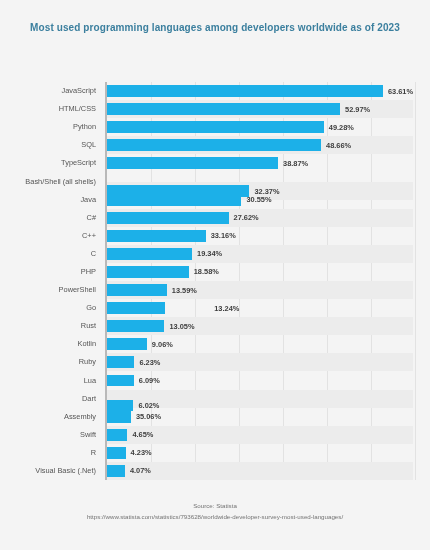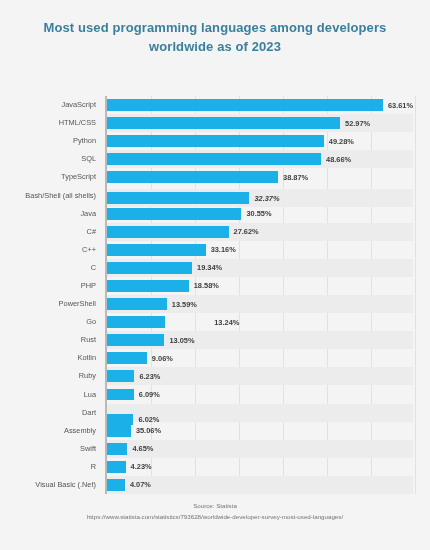--- a/index.html
+++ b/index.html
@@ -20,32 +20,31 @@
     background: #f4f4f4;
     box-sizing: border-box;
   }
   #chart-title {
     position: absolute;
     top: 18px;
     left: 30px;
     width: 370px;
     text-align: center;
     color: #3b7f9e;
-    font-size: 13px;
+    font-size: 10px;
     line-height: 19px;
     font-weight: bold;
     letter-spacing: 0.1px;
   }
   #plot-wrap {
     position: absolute;
     top: 82px;
     left: 0px;
     width: 430px;
     height: 398px;
-    margin-top: 14px;
   }
   #labels-col {
     position: absolute;
     left: 0;
     top: 0;
     width: 104px;
     height: 100%;
   }
   #plot-area {
     position: absolute;
@@ -171,21 +170,21 @@
             <div class="bar" title="SQL 48.66%" style="width: 214.104px; background: rgb(28, 176, 232);"></div>
             <span class="bar-value">48.66%</span>
           </div>
         </div>
         <div class="row" style="position: absolute; left: 0px; right: 0px; top: 72.3636px; height: 18.0909px;">
           <div class="bar-track" style="top: 3.07545px; height: 11.94px;">
             <div class="bar" title="TypeScript 38.87%" style="width: 171.028px; background: rgb(28, 176, 232);"></div>
             <span class="bar-value">38.87%</span>
           </div>
         </div>
-        <div class="row alt" style="position: absolute; left: 0px; right: 0px; top: 93px; height: 18.0909px; font-style: italic;">
+        <div class="row alt" style="position: absolute; left: 0px; right: 0px; top: 100px; height: 18.0909px;">
           <div class="bar-track" style="top: 3.07545px; height: 11.94px;">
             <div class="bar" title="Bash/Shell (all shells) 32.37%" style="width: 142.428px; background: rgb(28, 176, 232);"></div>
             <span class="bar-value">32.37%</span>
           </div>
         </div>
         <div class="row" style="position: absolute; left: 0px; right: 0px; top: 108.545px; height: 18.0909px;">
           <div class="bar-track" style="top: 3.07545px; height: 11.94px;">
             <div class="bar" title="Java 30.55%" style="width: 134.42px; background: rgb(28, 176, 232);"></div>
             <span class="bar-value">30.55%</span>
           </div>

